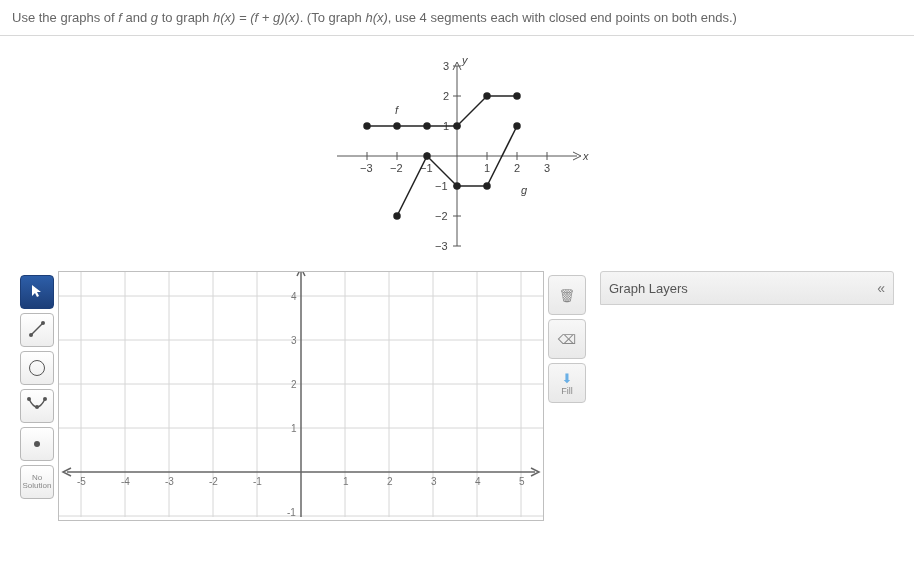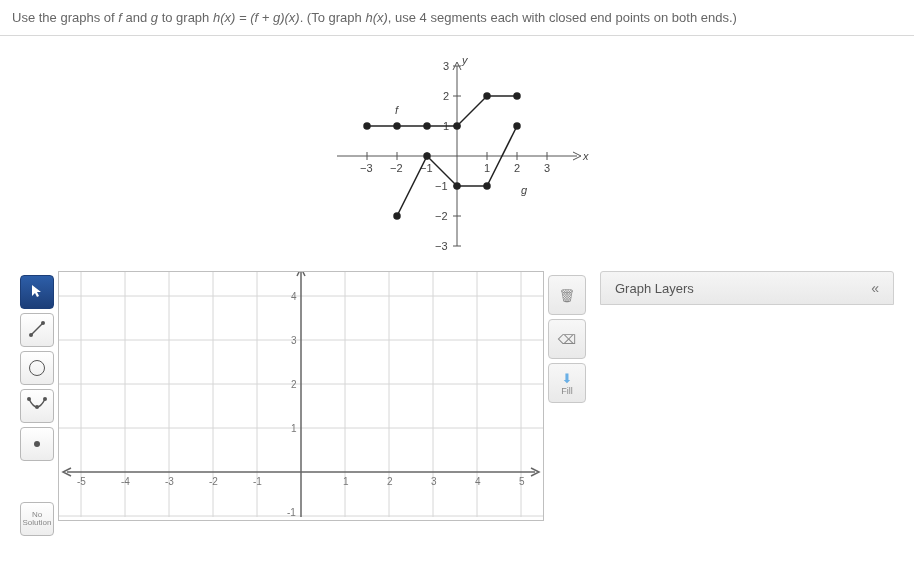--- a/index.html
+++ b/index.html
@@ -48,21 +48,20 @@
     .tool-btn.selected {
       background: linear-gradient(#2d5ea8,#1c3e78);
       border-color: #1c3e78;
       color: #fff;
     }
     .tool-btn.nosol {
       font-size: 8px;
       line-height: 1;
       text-align: center;
       color: #888;
-      margin-top: 37px;
     }
     .tool-circle {
       width: 16px; height: 16px; border: 1.5px solid #555; border-radius: 50%;
     }
     .tool-curve svg { width:20px; height:20px; }
     .tool-dot {
       width: 6px; height: 6px; background: #555; border-radius: 50%;
     }
     .grid-box {
       border: 1px solid #bfbfbf;
@@ -93,21 +92,21 @@
     .side-btn .ico { font-size: 13px; color: #888; }
     .side-btn.fill .ico { color: #6bb0e6; }
     .layers-panel {
       margin-left: 14px;
       flex: 1;
     }
     .layers-header {
       border: 1px solid #cfcfcf;
       border-radius: 3px 3px 0 0;
       background: linear-gradient(#f5f5f5,#e9e9e9);
-      padding: 8px 14px;
+      padding: 8px 8px;
       display: flex;
       justify-content: space-between;
       align-items: center;
       color: #555;
       font-size: 13px;
     }
     .layers-body {
       border: 1px solid #cfcfcf;
       border-top: none;
       padding: 10px;

